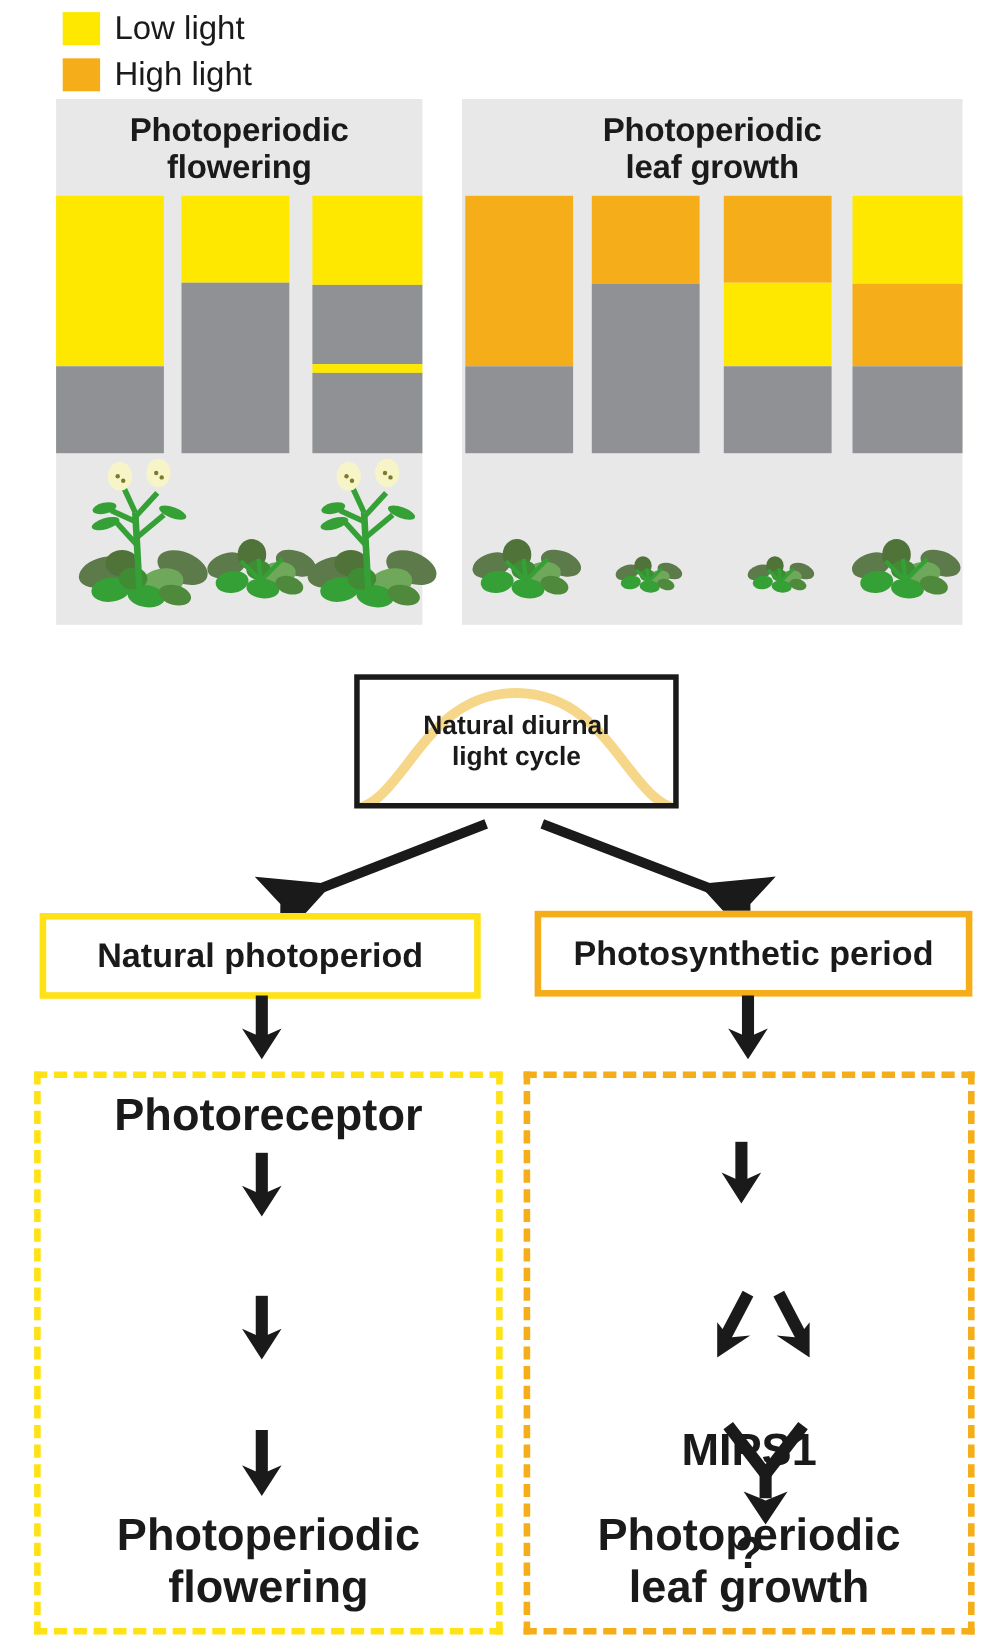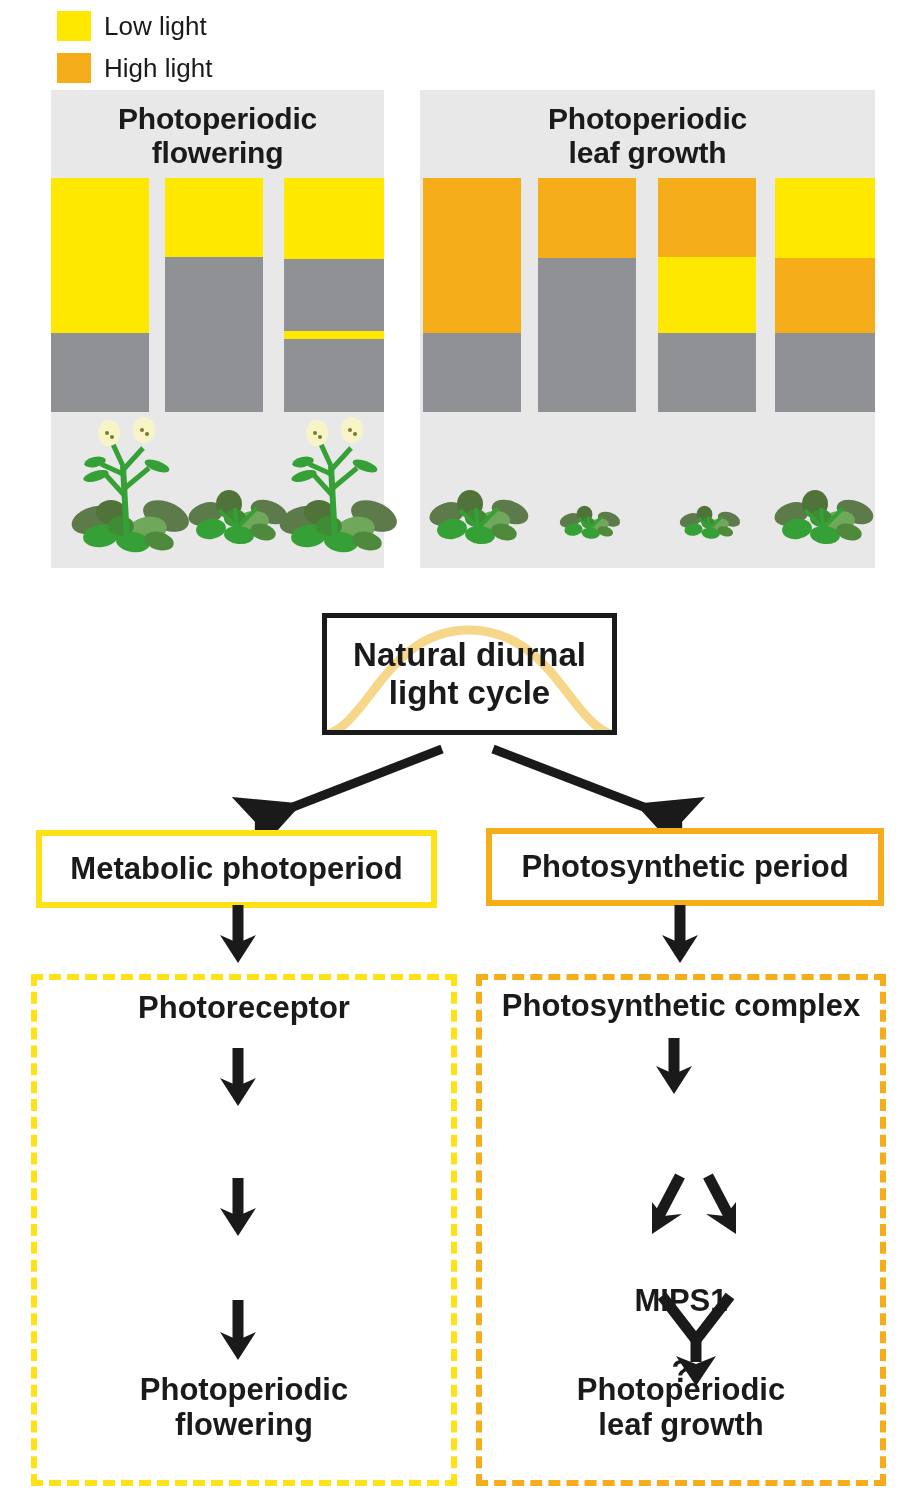--- a/index.html
+++ b/index.html
@@ -7,58 +7,58 @@
     width:905px;height:1500px;background:#ffffff;
     font-family:"Liberation Sans",sans-serif;
     position:relative;overflow:hidden;
     -webkit-font-smoothing:antialiased;
   }
   .abs{position:absolute;}
 
   
   .legend-row{position:absolute;display:flex;align-items:center;}
   .legend-swatch{width:34px;height:30px;display:block;}
-  .legend-label{font-size:26px;color:#1a1a1a;margin-left:13px;line-height:1;font-weight:400;}
+  .legend-label{font-size:30px;color:#1a1a1a;margin-left:13px;line-height:1;font-weight:400;}
 
   
   .panel{position:absolute;background:#e8e8e8;}
   .panel-title{
     position:absolute;left:0;right:0;top:12px;
     text-align:center;font-weight:bold;font-size:30px;color:#1a1a1a;
     line-height:1.12;letter-spacing:-0.2px;
   }
   .bar{position:absolute;}
   .seg{position:absolute;left:0;right:0;}
 
   
   .diurnal-box{
     position:absolute;border:5px solid #1a1a1a;background:#ffffff;
     display:flex;align-items:center;justify-content:center;
     overflow:hidden;
   }
   .diurnal-curve{position:absolute;left:0;top:0;width:100%;height:100%;}
   .diurnal-text{
     position:relative;z-index:2;text-align:center;font-weight:bold;
-    font-size:33px;line-height:1.16;color:#1a1a1a;white-space:pre-line;
+    font-size:24px;line-height:1.16;color:#1a1a1a;white-space:pre-line;
   }
 
   
   .cat-box{
     position:absolute;background:#ffffff;
     display:flex;align-items:center;justify-content:center;
     font-weight:bold;font-size:31px;color:#1a1a1a;
   }
 
   
   .dash-box{position:absolute;background:#ffffff;}
   .flow-text{
     position:absolute;left:0;right:0;text-align:center;
     font-weight:bold;color:#1a1a1a;white-space:pre-line;line-height:1.14;
   }
-  .t30{font-size:31px;}
+  .t30{font-size:41px;}
 
   svg{display:block;overflow:visible;}
 </style>
 </head>
 <body>
 
 <div class="legend-row" style="left:57px;top:11px;">
   <span class="legend-swatch" style="background:#FFE800;"></span>
   <span class="legend-label">Low light</span>
 </div>
@@ -269,21 +269,21 @@
   <defs>
     <marker id="arrowL" markerWidth="7" markerHeight="7" refX="3.2" refY="3.5" orient="auto" markerUnits="strokeWidth">
       <path d="M0,3.5 L7,0 L5.6,3.5 L7,7 z" fill="#1a1a1a"></path>
     </marker>
   </defs>
   <path d="M 222 34 L 55 99" stroke="#1a1a1a" stroke-width="9" fill="none" marker-end="url(#arrowL)"></path>
   <path d="M 273 34 L 442 99" stroke="#1a1a1a" stroke-width="9" fill="none" marker-end="url(#arrowL)"></path>
 </svg>
 
 <div class="cat-box" style="left:36px;top:830px;width:389px;height:66px;border:6px solid #FFE215;">
-  <span>Metabolic photoperiod</span>
+  <span>Natural photoperiod</span>
 </div>
 <div class="cat-box" style="left:486px;top:828px;width:386px;height:66px;border:6px solid #F5AE19;text-align:center;">
   <span>Photosynthetic period</span>
 </div>
 
 <svg class="abs" style="left:218px;top:905px;" width="40" height="60" viewBox="0 0 40 60">
   <path d="M20 0 L20 40" stroke="#1a1a1a" stroke-width="11" fill="none"></path>
   <path d="M20 58 L2 30 L20 38 L38 30 z" fill="#1a1a1a"></path>
 </svg>
 <svg class="abs" style="left:660px;top:905px;" width="40" height="60" viewBox="0 0 40 60">
@@ -311,21 +311,20 @@
     <path d="M20 0 L20 42" stroke="#1a1a1a" stroke-width="11" fill="none"></path>
     <path d="M20 60 L2 32 L20 40 L38 32 z" fill="#1a1a1a"></path>
   </svg>
 
   <div class="flow-text t30" style="top:392px;">Photoperiodic
 flowering</div>
 </div>
 
 <div class="dash-box" style="left:476px;top:974px;width:398px;height:500px;
             border:6px dashed #F5AE19;">
-  <div class="flow-text t30" style="top:8px;">Photosynthetic complex</div>
 
   <svg class="abs" style="left:172px;top:58px;" width="40" height="58" viewBox="0 0 40 58">
     <path d="M20 0 L20 38" stroke="#1a1a1a" stroke-width="11" fill="none"></path>
     <path d="M20 56 L2 28 L20 36 L38 28 z" fill="#1a1a1a"></path>
   </svg>
 
 
   <svg class="abs" style="left:150px;top:196px;" width="130" height="72" viewBox="0 0 130 72">
     <path d="M48 0 L27 40" stroke="#1a1a1a" stroke-width="11" fill="none"></path>
     <path d="M20 58 L20 26 L31 40 L50 38 z" fill="#1a1a1a"></path>

